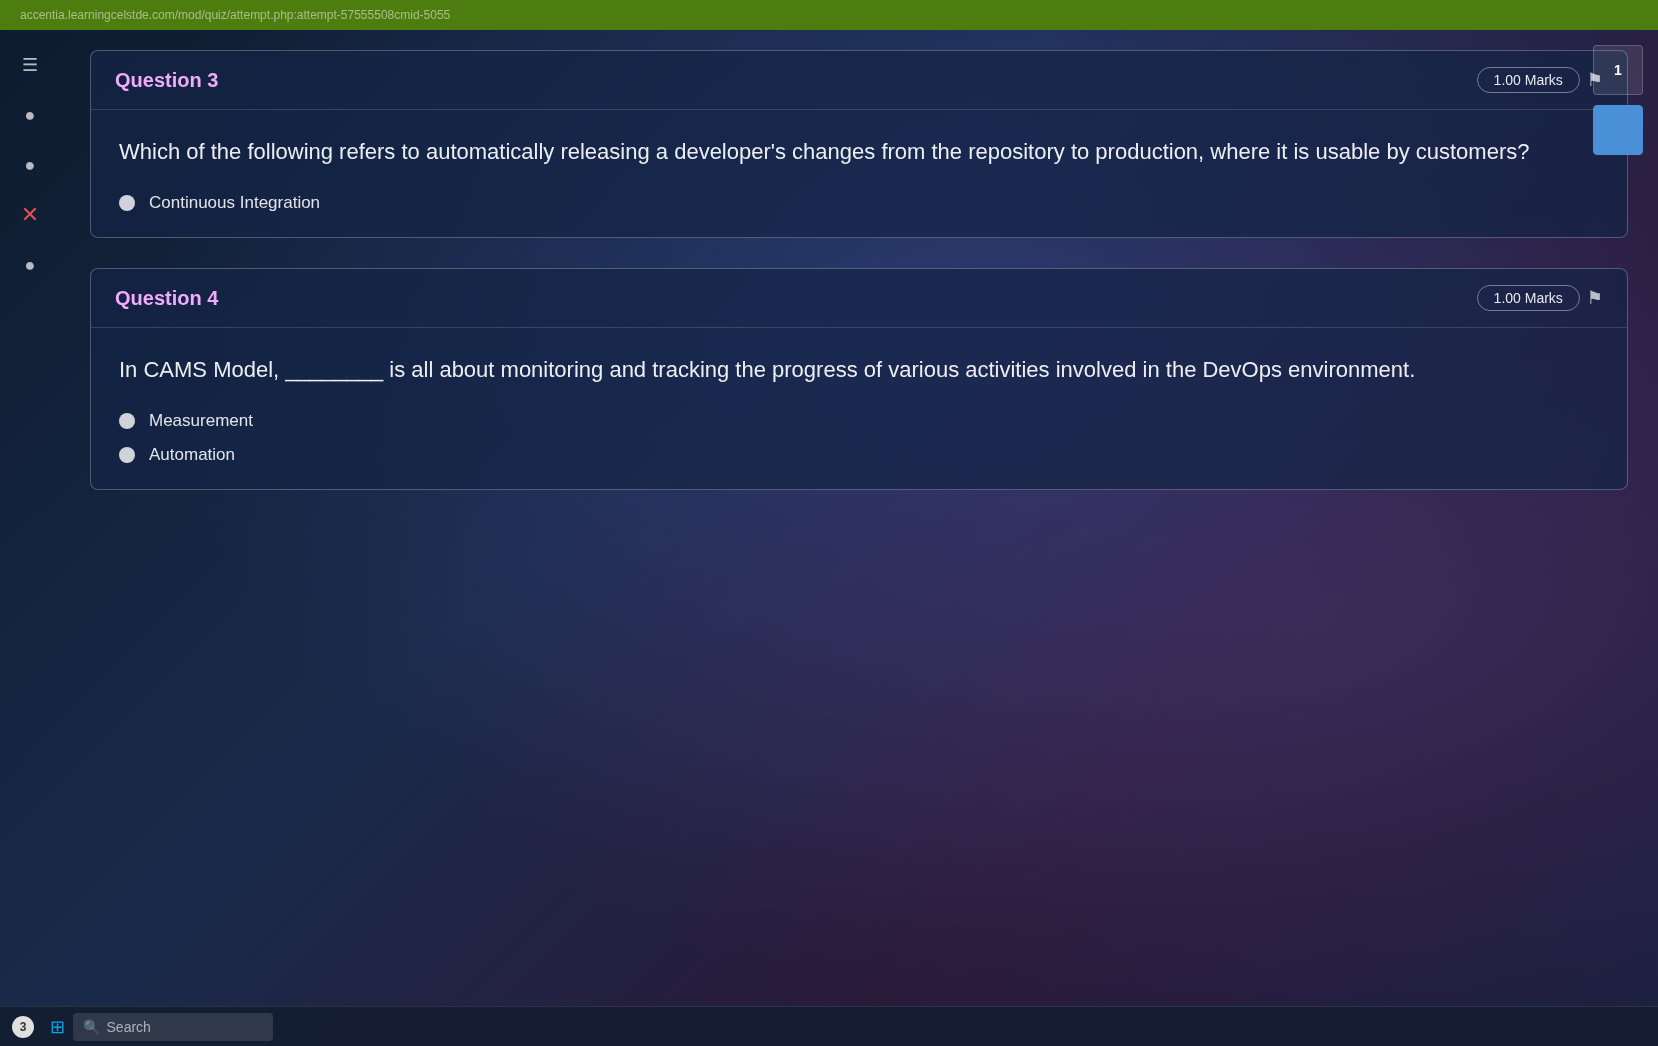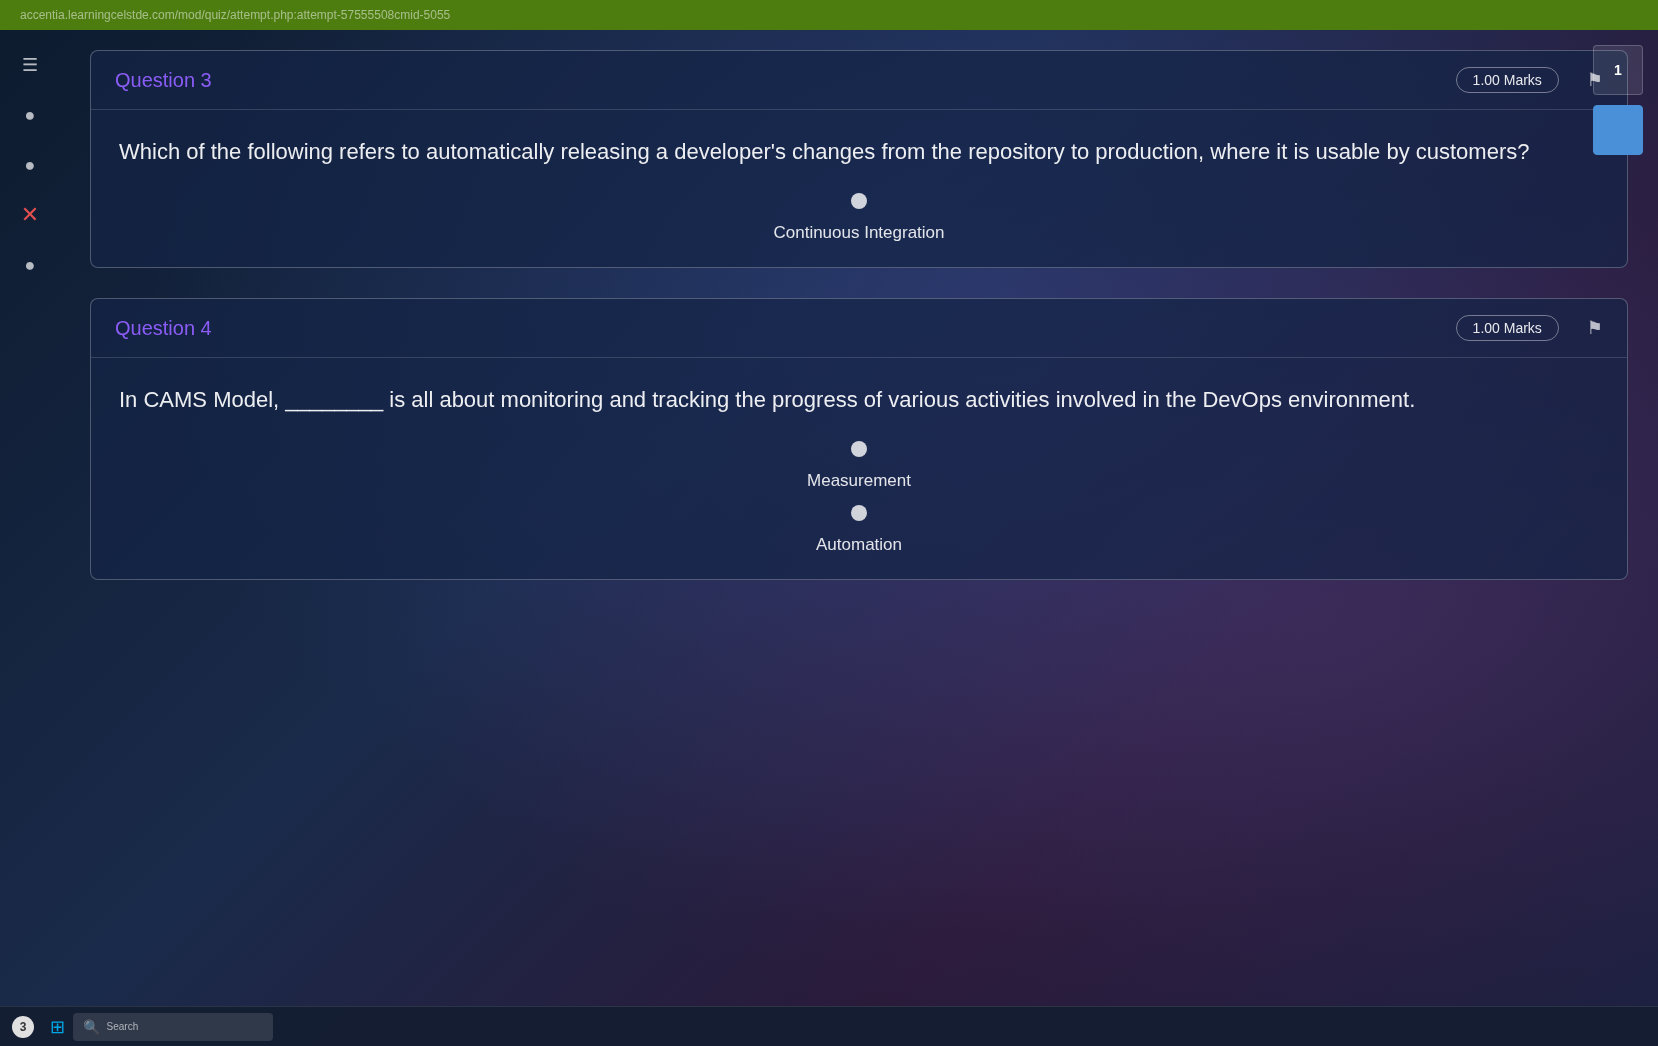--- a/index.html
+++ b/index.html
@@ -125,29 +125,29 @@
 
     .question-header {
       display: flex;
       align-items: center;
       justify-content: space-between;
       padding: 16px 24px;
       border-bottom: 1px solid rgba(255,255,255,0.15);
     }
 
     .question-number {
-      color: #8b5cf6;
+      color: #f0abfc;
       font-size: 20px;
-      font-weight: 400;
+      font-weight: 700;
     }
 
     .question-meta {
       display: flex;
       align-items: center;
-      gap: 28px;
+      gap: 7px;
     }
 
     .marks-badge {
       background: transparent;
       border: 1px solid rgba(255,255,255,0.4);
       border-radius: 20px;
       padding: 4px 16px;
       color: rgba(255,255,255,0.9);
       font-size: 14px;
     }
@@ -175,21 +175,20 @@
       gap: 14px;
     }
 
     .option-item {
       display: flex;
       align-items: center;
       gap: 14px;
       color: rgba(255,255,255,0.88);
       font-size: 17px;
       cursor: pointer;
-      flex-direction: column;
     }
 
     .option-radio {
       width: 16px;
       height: 16px;
       border-radius: 50%;
       background: rgba(255,255,255,0.8);
       flex-shrink: 0;
     }
 
@@ -287,17 +286,17 @@
     <div class="right-panel-box blue"></div>
   </div>
 
   <div class="taskbar">
     <div style="width: 22px; height: 22px; background: #e0e0e0; border-radius: 50%; display: flex; align-items: center; justify-content: center; color: #333; font-size: 12px; font-weight: bold; position: absolute; bottom: 8px; left: 12px;">3</div>
     <div style="margin-left: 40px;">
       <span style="font-size: 18px; color: #00a8e8;">⊞</span>
     </div>
     <div class="search-bar">
       <span style="color: rgba(255,255,255,0.5); font-size: 14px;">🔍</span>
-      <span style="color: rgba(255,255,255,0.6); font-size: 10px;">Search</span>
+      <span style="color: rgba(255,255,255,0.6); font-size: 14px;">Search</span>
     </div>
   </div>
 
 </div>
 
 </body></html>

